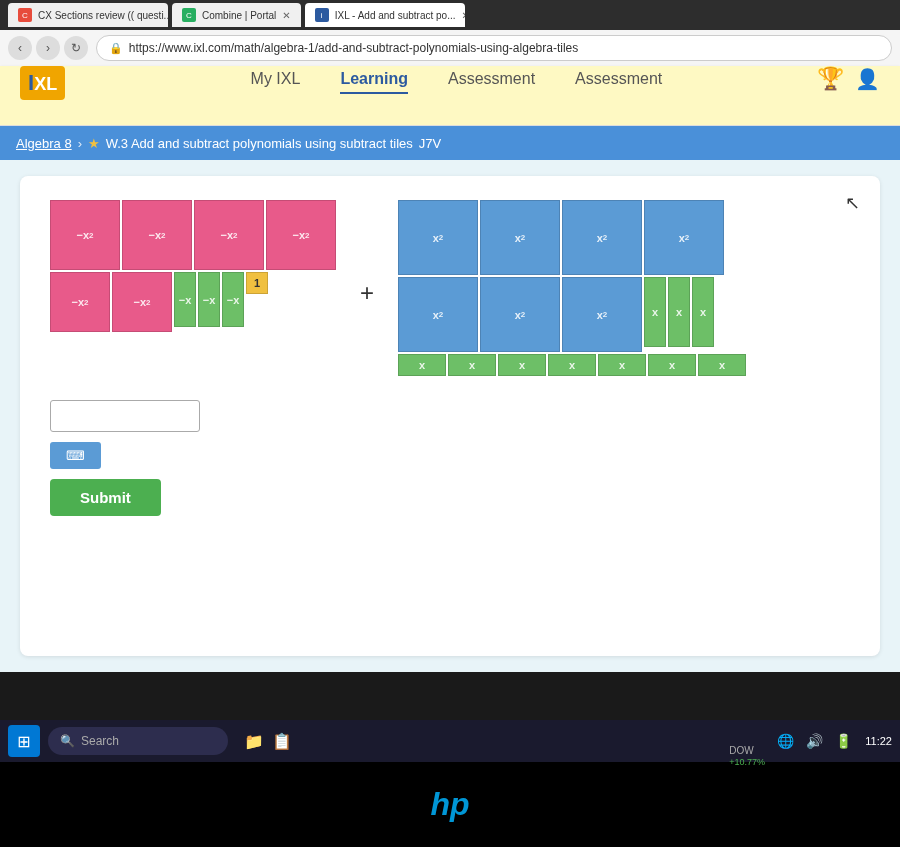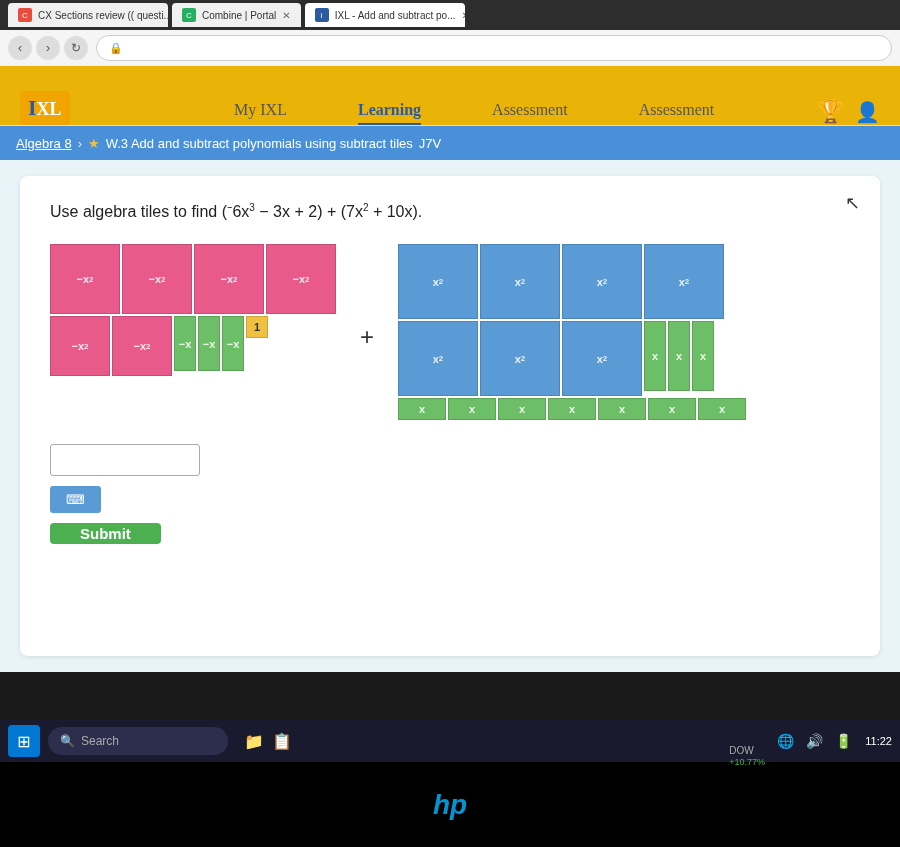--- a/index.html
+++ b/index.html
@@ -62,28 +62,27 @@
     .lock-icon { color: #27ae60; margin-right: 6px; font-size: 11px; }
 
     
     .ixl-page {
       background: #e8f4f8;
       width: 900px;
     }
 
     
     .ixl-header {
-      background: #eab308;
+      background: #fef9c3;
       height: 60px;
       display: flex;
-      align-items: flex-end;
+      align-items: flex-start;
       padding: 0 20px;
       border-bottom: 1px solid #ddd;
       box-shadow: 0 1px 3px rgba(0,0,0,0.1);
-      font-family: Liberation Serif, serif;
     }
     .ixl-logo {
       background: #f0a500;
       color: white;
       font-weight: bold;
       font-size: 18px;
       padding: 4px 8px;
       border-radius: 4px;
       margin-right: 30px;
     }
@@ -92,21 +91,20 @@
       display: flex;
       gap: 40px;
       flex: 1;
       justify-content: center;
     }
     .header-nav-item {
       font-size: 16px;
       color: #555;
       cursor: pointer;
       padding: 4px 0;
-      margin-left: 31px;
     }
     .header-nav-item.active {
       color: #2c5aa0;
       font-weight: bold;
       border-bottom: 2px solid #2c5aa0;
     }
     .header-right {
       display: flex;
       align-items: center;
       gap: 10px;
@@ -275,21 +273,21 @@
       font-size: 13px;
       cursor: pointer;
       margin-bottom: 10px;
       display: block;
     }
 
     .submit-btn {
       background: #4caf50;
       color: white;
       border: none;
-      padding: 2px 30px;
+      padding: 10px 30px;
       border-radius: 4px;
       font-size: 15px;
       cursor: pointer;
       font-weight: bold;
     }
 
     
     .taskbar {
       position: absolute;
       bottom: 85px;
@@ -347,21 +345,21 @@
       bottom: 0;
       left: 0;
       width: 900px;
       height: 85px;
       background: #000;
       display: flex;
       align-items: center;
       justify-content: center;
     }
     .hp-logo {
-      font-size: 28px;
+      font-size: 32px;
       color: #0096d6;
       font-style: italic;
       font-weight: bold;
     }
   </style>
 </head>
 <body>
 
 <div>
 
@@ -384,20 +382,21 @@
   </div>
 
   <div class="address-bar-row">
     <div class="nav-buttons">
       <div class="nav-btn">‹</div>
       <div class="nav-btn">›</div>
       <div class="nav-btn">↻</div>
     </div>
     <div class="address-field">
       <span class="lock-icon">🔒</span>
+      <span>https://www.ixl.com/math/algebra-1/add-and-subtract-polynomials-using-algebra-tiles</span>
     </div>
   </div>
 </div>
 
 <div class="ixl-page">
 
   <div class="ixl-header">
     <div class="ixl-logo">
       <span>I</span>XL
     </div>
@@ -419,23 +418,20 @@
     <span class="breadcrumb-star">★</span>
     <span class="breadcrumb-current">W.3 Add and subtract polynomials using subtract tiles</span>
     <span class="breadcrumb-current">J7V</span>
   </div>
 
   <div class="main-content">
     <div class="question-card">
       <span class="cursor-icon">↖</span>
 
       
-      <div class="question-text">
-        Use algebra tiles to find (⁻6x<sup>3</sup> − 3x + 2) + (7x<sup>2</sup> + 10x).
-      </div>
 
       
       <div class="tiles-container">
 
         <div class="tile-group-left">
 
           <div class="tile-row">
             <div class="tile tile-pink-large">−x<sup style="font-size:8px">2</sup></div>
             <div class="tile tile-pink-large">−x<sup style="font-size:8px">2</sup></div>
             <div class="tile tile-pink-large">−x<sup style="font-size:8px">2</sup></div>

